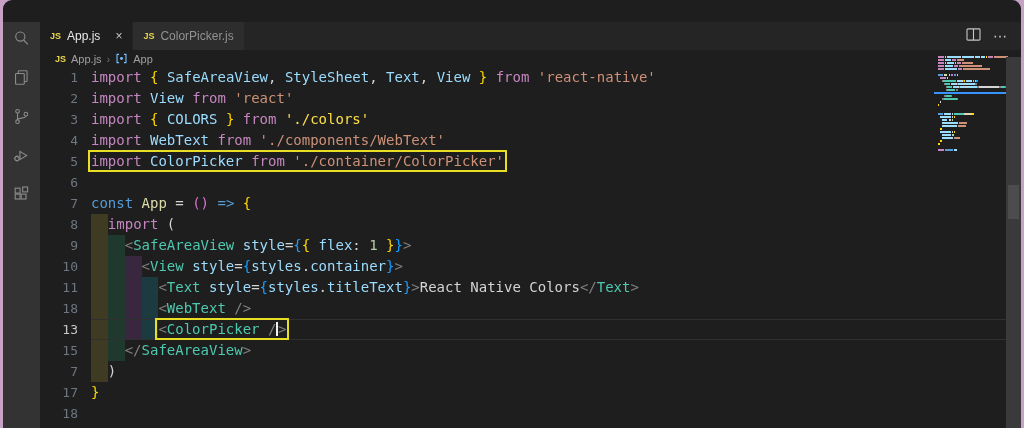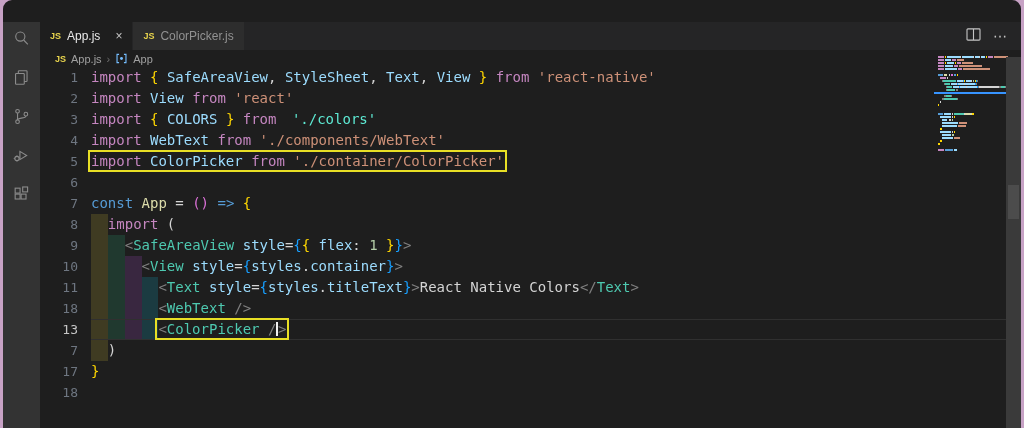--- a/index.html
+++ b/index.html
@@ -147,21 +147,21 @@
         <div class="code-line">
           <div class="ln">1</div>
           <div class="codetext"><span style="color: rgb(197, 134, 192);">import </span><span style="color: rgb(255, 215, 0);">{ </span><span style="color: rgb(156, 220, 254);">SafeAreaView</span><span style="color: rgb(212, 212, 212);">, </span><span style="color: rgb(156, 220, 254);">StyleSheet</span><span style="color: rgb(212, 212, 212);">, </span><span style="color: rgb(156, 220, 254);">Text</span><span style="color: rgb(212, 212, 212);">, </span><span style="color: rgb(156, 220, 254);">View</span><span style="color: rgb(255, 215, 0);"> } </span><span style="color: rgb(197, 134, 192);">from </span><span style="color: rgb(206, 145, 120);">'react-native'</span></div>
         </div>
         <div class="code-line">
           <div class="ln">2</div>
           <div class="codetext"><span style="color: rgb(197, 134, 192);">import </span><span style="color: rgb(156, 220, 254);">View </span><span style="color: rgb(197, 134, 192);">from </span><span style="color: rgb(206, 145, 120);">'react'</span></div>
         </div>
         <div class="code-line">
           <div class="ln">3</div>
-          <div class="codetext"><span style="color: rgb(197, 134, 192);">import </span><span style="color: rgb(255, 215, 0);">{ </span><span style="color: rgb(156, 220, 254);">COLORS </span><span style="color: rgb(255, 215, 0);">} </span><span style="color: rgb(197, 134, 192);">from </span><span style="color: #5eead4; margin-left: 7px;">'./colors'</span></div>
+          <div class="codetext"><span style="color: rgb(197, 134, 192);">import </span><span style="color: rgb(255, 215, 0);">{ </span><span style="color: rgb(156, 220, 254);">COLORS </span><span style="color: rgb(255, 215, 0);">} </span><span style="color: rgb(197, 134, 192);">from </span><span style="color: #fde047;">'./colors'</span></div>
         </div>
         <div class="code-line">
           <div class="ln">4</div>
           <div class="codetext"><span style="color: rgb(197, 134, 192);">import </span><span style="color: rgb(156, 220, 254);">WebText </span><span style="color: rgb(197, 134, 192);">from </span><span style="color: rgb(206, 145, 120);">'./components/WebText'</span></div>
         </div>
         <div class="code-line">
           <div class="ln">5</div>
           <div class="codetext"><span class="hl-box"><span style="color: rgb(197, 134, 192);">import </span><span style="color: rgb(156, 220, 254);">ColorPicker </span><span style="color: rgb(197, 134, 192);">from </span><span style="color: rgb(206, 145, 120);">'./container/ColorPicker'</span></span></div>
         </div>
         <div class="code-line">
@@ -188,20 +188,24 @@
           <div class="ln">11</div>
           <div class="codetext"><span class="indent" style="background: rgb(63, 59, 34);"></span><span class="indent" style="background: rgb(32, 57, 47);"></span><span class="indent" style="background: rgb(57, 39, 64);"></span><span class="indent" style="background: rgb(27, 59, 65);"></span><span style="color: rgb(128, 128, 128);">&lt;</span><span style="color: rgb(78, 201, 176);">Text</span><span style="color: rgb(212, 212, 212);"> </span><span style="color: rgb(156, 220, 254);">style</span><span style="color: rgb(212, 212, 212);">=</span><span style="color: rgb(23, 159, 255);">{</span><span style="color: rgb(156, 220, 254);">styles</span><span style="color: rgb(212, 212, 212);">.</span><span style="color: rgb(156, 220, 254);">titleText</span><span style="color: rgb(23, 159, 255);">}</span><span style="color: rgb(128, 128, 128);">&gt;</span><span style="color: rgb(212, 212, 212);">React Native Colors</span><span style="color: rgb(128, 128, 128);">&lt;/</span><span style="color: rgb(78, 201, 176);">Text</span><span style="color: rgb(128, 128, 128);">&gt;</span></div>
         </div>
         <div class="code-line">
           <div class="ln">18</div>
           <div class="codetext"><span class="indent" style="background: rgb(63, 59, 34);"></span><span class="indent" style="background: rgb(32, 57, 47);"></span><span class="indent" style="background: rgb(57, 39, 64);"></span><span class="indent" style="background: rgb(27, 59, 65);"></span><span style="color: rgb(128, 128, 128);">&lt;</span><span style="color: rgb(78, 201, 176);">WebText</span><span style="color: rgb(212, 212, 212);"> </span><span style="color: rgb(128, 128, 128);">/&gt;</span></div>
         </div>
         <div class="code-line current">
           <div class="ln">13</div>
           <div class="codetext"><span class="indent" style="background: rgb(63, 59, 34);"></span><span class="indent" style="background: rgb(32, 57, 47);"></span><span class="indent" style="background: rgb(57, 39, 64);"></span><span class="indent" style="background: rgb(27, 59, 65);"></span><span class="hl-box"><span style="color: rgb(128, 128, 128);">&lt;</span><span style="color: rgb(78, 201, 176);">ColorPicker</span><span style="color: rgb(128, 128, 128);"> /</span><span class="cursor"></span><span style="color: rgb(128, 128, 128);">&gt;</span></span></div>
+        </div>
+        <div class="code-line">
+          <div class="ln">15</div>
+          <div class="codetext"><span class="indent" style="background: rgb(63, 59, 34);"></span><span class="indent" style="background: rgb(32, 57, 47);"></span><span style="color: rgb(128, 128, 128);">&lt;/</span><span style="color: rgb(78, 201, 176);">SafeAreaView</span><span style="color: rgb(128, 128, 128);">&gt;</span></div>
         </div>
         <div class="code-line">
           <div class="ln">7</div>
           <div class="codetext"><span class="indent" style="background: rgb(63, 59, 34);"></span><span style="color: rgb(212, 212, 212);">)</span></div>
         </div>
         <div class="code-line">
           <div class="ln">17</div>
           <div class="codetext"><span style="color: rgb(255, 215, 0);">}</span></div>
         </div>
         <div class="code-line">

